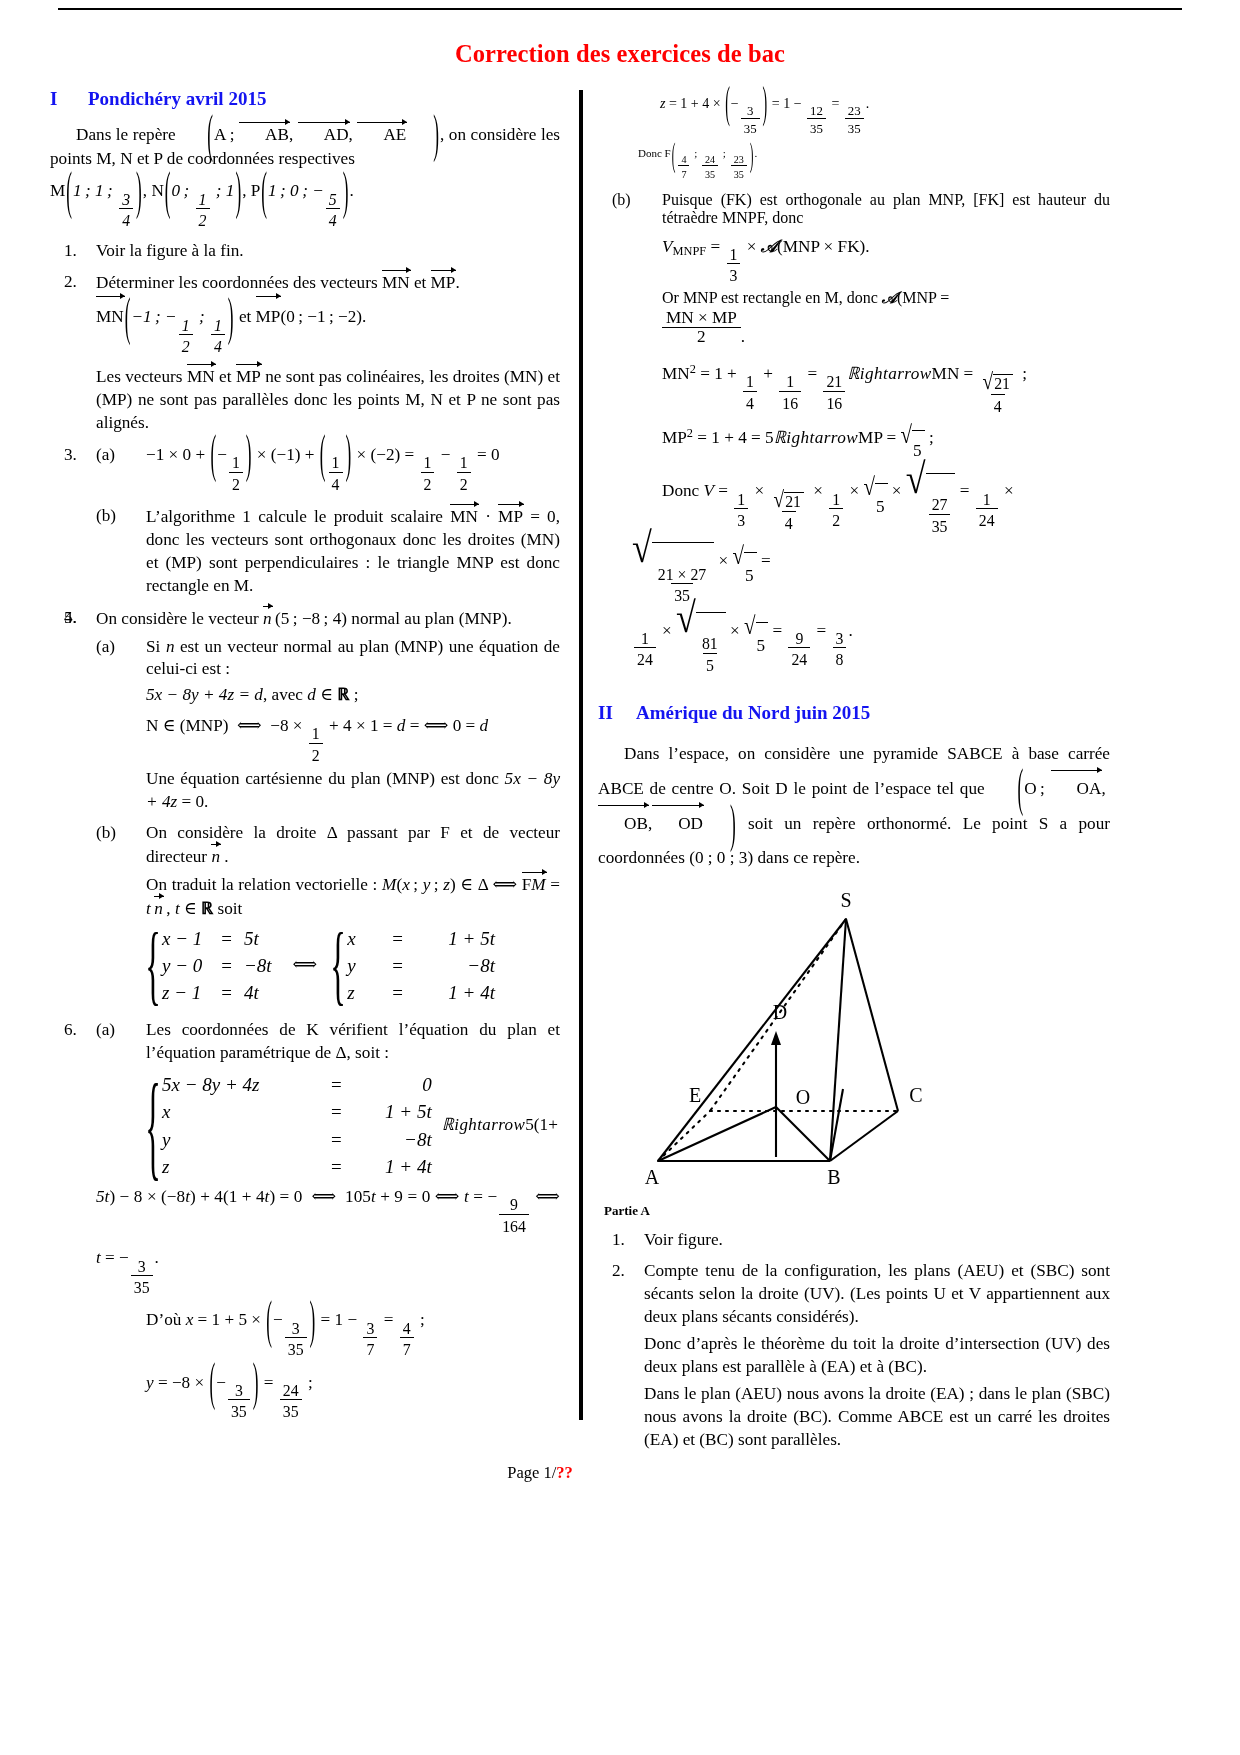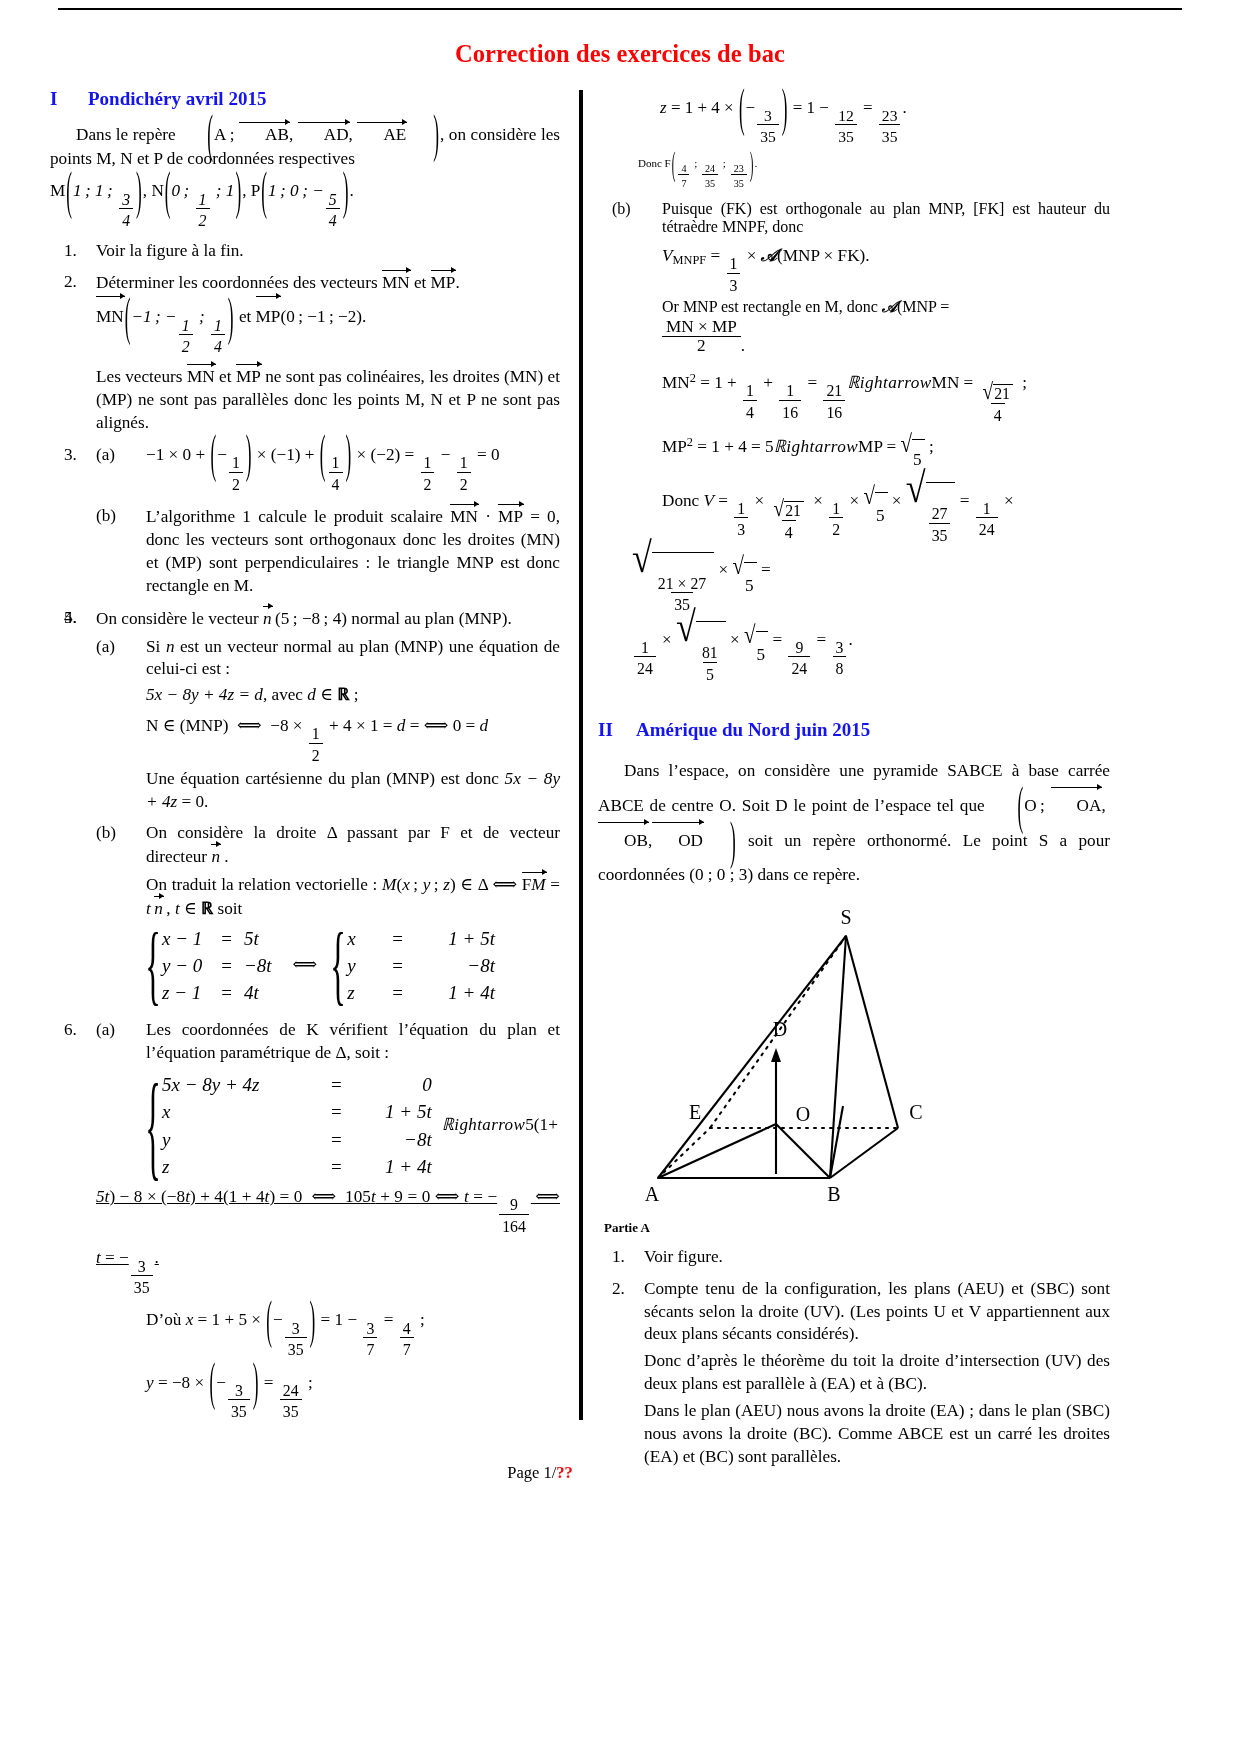--- a/index.html
+++ b/index.html
@@ -305,21 +305,21 @@
                           <td class="eq">=</td>
                           <td class="math rhs">1 + 4t</td>
                         </tr>
                   </tbody>
                     </table>
                 </div>
                 <span class="err" style="padding-left:10px;font-size:17px;">ℝightarrow</span>
                   <span style="font-size:17.2px;">5(1+</span>
               </div>
 
-              <div style="line-height:2.2;margin-top:-6px;margin-left:-50px;text-decoration:underline;">
+              <div style="line-height:2.2;margin-top:-6px;margin-left:-50px;">
                 <span class="math">5t</span>) − 8 × (−8<span class="math">t</span>) + 4(1 + 4<span class="math">t</span>) = 0 &nbsp;⟺&nbsp; 105<span class="math">t</span> + 9 =
                 0 ⟺ <span class="math">t</span> = −<span class="frac">
                     <span class="n">9</span>
                     <span class="d">164</span>
                   </span> ⟺ <span class="math">t</span> = −<span class="frac">
                     <span class="n">3</span>
                     <span class="d">35</span>
                   </span>.
               </div>
 
@@ -347,21 +347,21 @@
               </div>
             </li>
           </ol>
         </li>
 
       </ol>
     </div>
 
     <div class="col col-right">
 
-      <div style="font-size:17px;line-height:2.3;padding-left:62px;">
+      <div style="font-size:14px;line-height:2.3;padding-left:62px;">
         <span class="math">z</span> = 1 + 4 × <span class="pl2">(</span>−<span class="frac">
             <span class="n">3</span>
             <span class="d">35</span>
           </span><span class="pr2">)</span> = 1 − <span class="frac">
             <span class="n">12</span>
             <span class="d">35</span>
           </span> = <span class="frac">
             <span class="n">23</span>
             <span class="d">35</span>
           </span>.
@@ -484,21 +484,21 @@
                 <span class="n">9</span>
                 <span class="d">24</span>
               </span> = <span class="frac">
                 <span class="n">3</span>
                 <span class="d">8</span>
               </span>.
           </div>
         </li>
       </ol>
 
-      <h2 class="sec" style="margin-top:32px;">
+      <h2 class="sec" style="margin-top:24px;">
         <span class="num">II</span>
         <span>Amérique du Nord juin 2015</span>
       </h2>
 
       <p class="ind" style="line-height:1.95;">
         <span>Dans l’espace, on considère une pyramide SABCE à base carrée ABCE de centre O. Soit D le point de l’espace tel que</span>
         <span class="pl2">(</span><span class="up">O ;&nbsp;<span class="vec">OA</span>,&nbsp;<span class="vec">OB</span>,<span class="vec">OD</span></span><span class="pr2">)</span>
         <span>soit un repère orthonormé. Le point S a pour coordonnées (0 ; 0 ; 3) dans ce repère.</span>
       </p>
 

